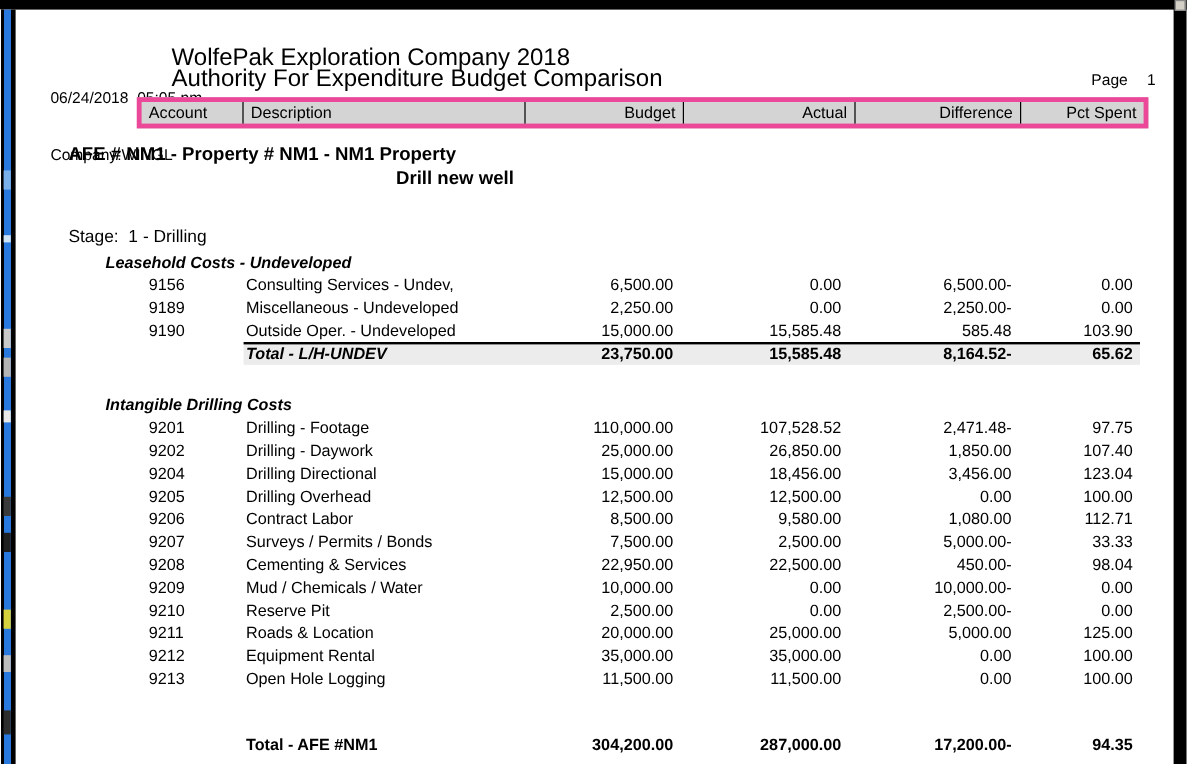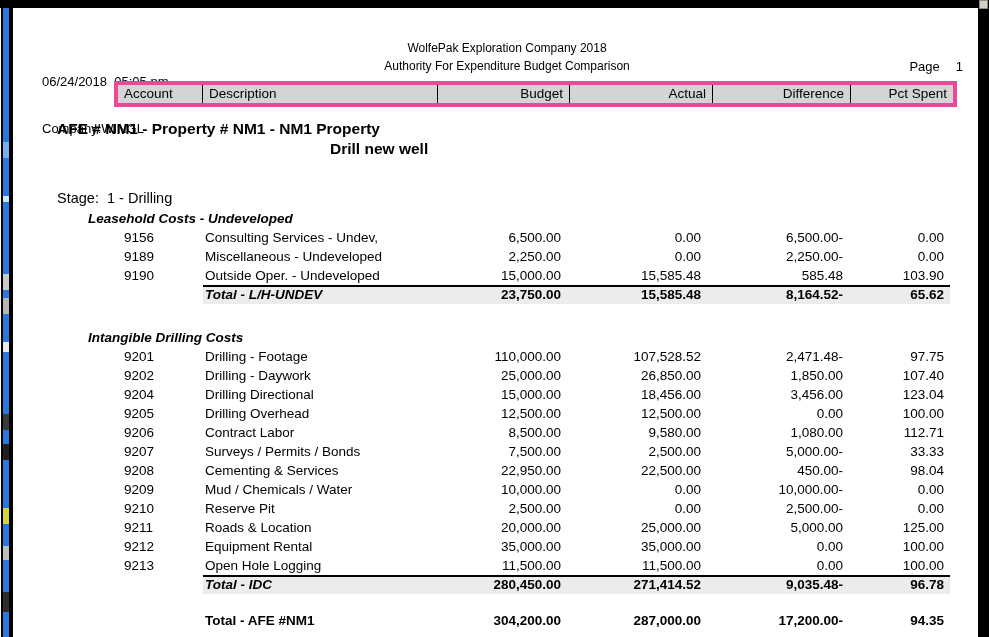--- a/index.html
+++ b/index.html
@@ -7,21 +7,21 @@
           font-family:"Liberation Sans",sans-serif;color:#000;}
   
   .top-bar{position:absolute;left:0;top:0;width:989px;height:8px;background:#000;}
   .left-sliver{position:absolute;left:0;top:8px;width:13px;height:629px;
     background:linear-gradient(to right,#fff 0 1px,#000 1px 3px,#2878dd 3px 9px,#000 9px 13px);}
   .frag{position:absolute;left:3px;width:6px;}
   .right-strip{position:absolute;right:0;top:0;width:11px;height:637px;background:#000;}
   .scroll-corner{position:absolute;right:1px;top:0;width:9px;height:9px;background:#d4d0c8;border:1px solid #888;box-sizing:border-box;}
   
   .hdr-left{position:absolute;left:42px;top:43px;font-size:13px;line-height:15.5px;white-space:pre;}
-  .hdr-title{position:absolute;left:157px;top:39px;width:700px;text-align:center;font-size:12px;line-height:18px;}
+  .hdr-title{position:absolute;left:143px;top:39px;width:700px;text-align:left;font-size:20px;line-height:18px;}
   .hdr-page{position:absolute;left:895px;top:44px;font-size:13px;white-space:pre;}
   .hdr-page .num{margin-left:16px;}
   
   #col-header{position:absolute;left:114px;top:81px;display:grid;
     grid-template-columns:85px 235px 132px 143px 138px 102px;
     background:#d4d4d4;border:4px solid #ec4899;height:18px;box-sizing:content-box;
     font-size:13.5px;line-height:17px;}
   #col-header .hc{border-right:1px solid #000;padding:0 6px;white-space:pre;box-sizing:border-box;overflow:hidden;}
   #col-header .hc:last-child{border-right:none;}
   #col-header .hr{text-align:right;}
@@ -222,28 +222,20 @@
         <div class="cell c-pct c-num">100.00</div>
       </div>
       <div class="t-row">
         <div class="cell c-account">9213</div>
         <div class="cell c-desc">Open Hole Logging</div>
         <div class="cell c-budget c-num">11,500.00</div>
         <div class="cell c-actual c-num">11,500.00</div>
         <div class="cell c-diff c-num">0.00</div>
         <div class="cell c-pct c-num">100.00</div>
       </div>
-      <div class="t-row total-row">
-        <div class="total-band"></div>
-        <div class="cell c-desc">Total - IDC</div>
-        <div class="cell c-budget c-num">280,450.00</div>
-        <div class="cell c-actual c-num">271,414.52</div>
-        <div class="cell c-diff c-num">9,035.48-</div>
-        <div class="cell c-pct c-num">96.78</div>
-      </div>
       <div style="height: 17px;"></div>
     </div>
 
   <div class="grand-row">
     <div class="cell c-desc">Total - AFE #NM1</div>
     <div class="cell c-budget c-num">304,200.00</div>
     <div class="cell c-actual c-num">287,000.00</div>
     <div class="cell c-diff c-num">17,200.00-</div>
     <div class="cell c-pct c-num">94.35</div>
   </div>

